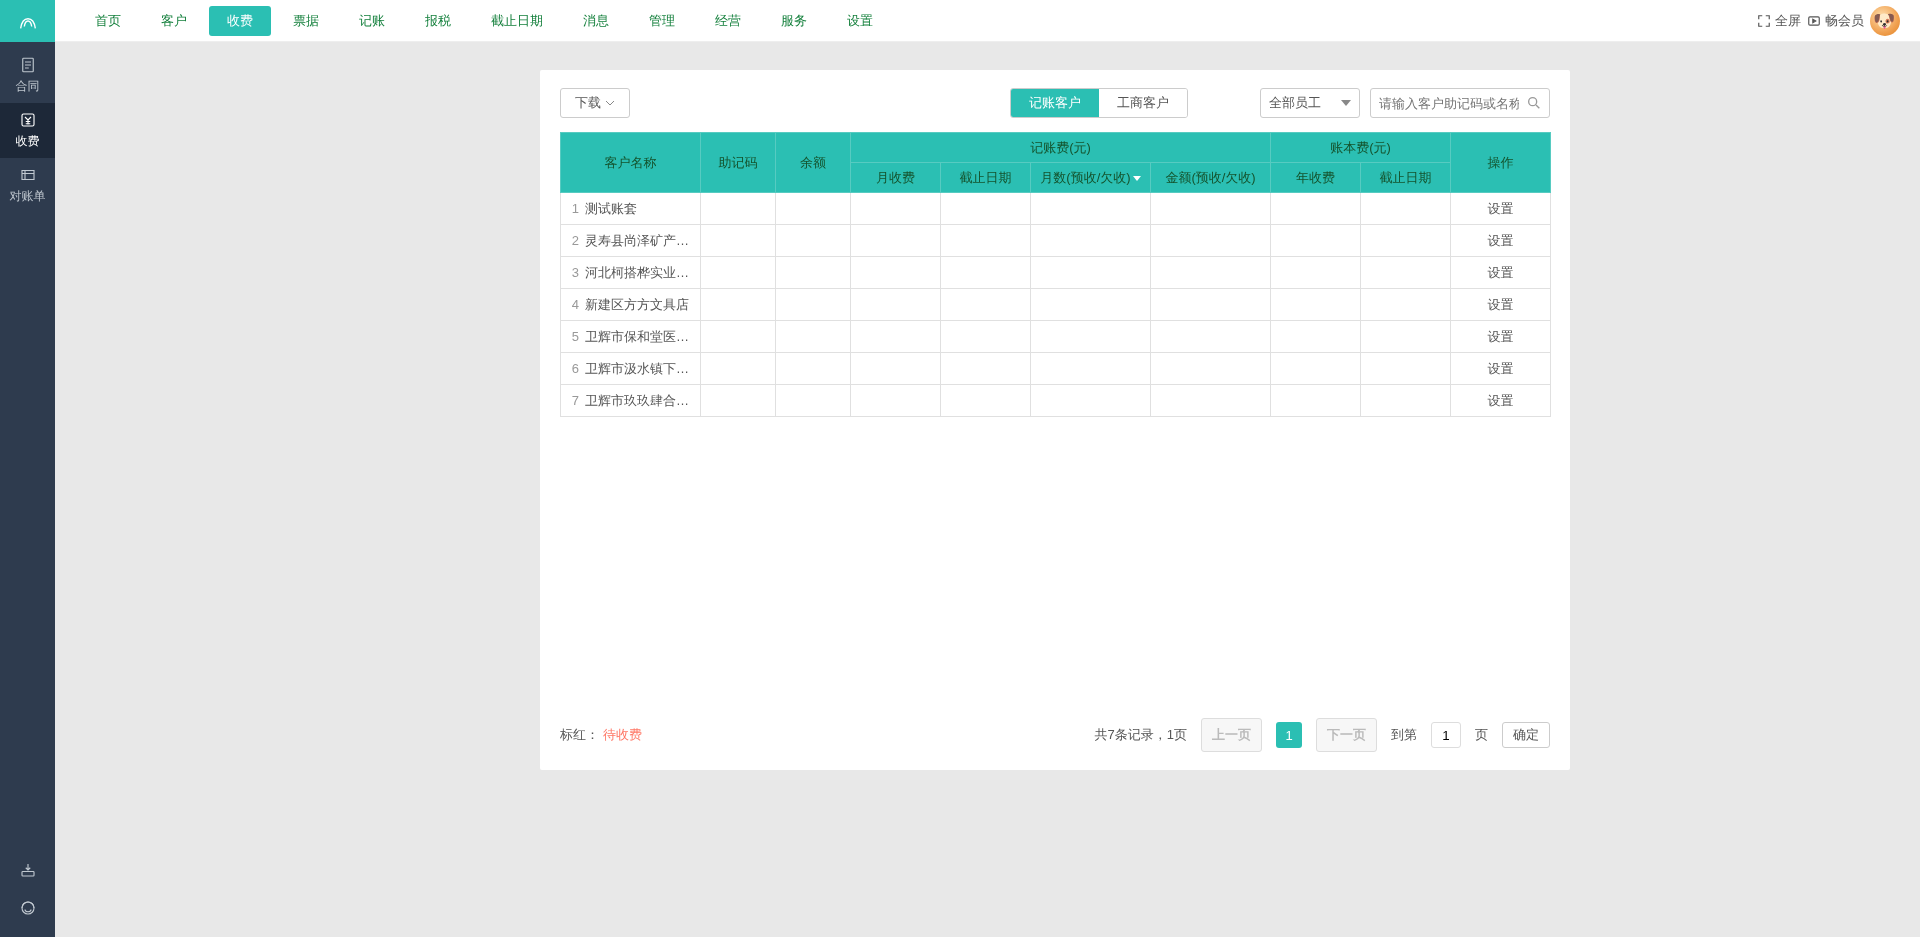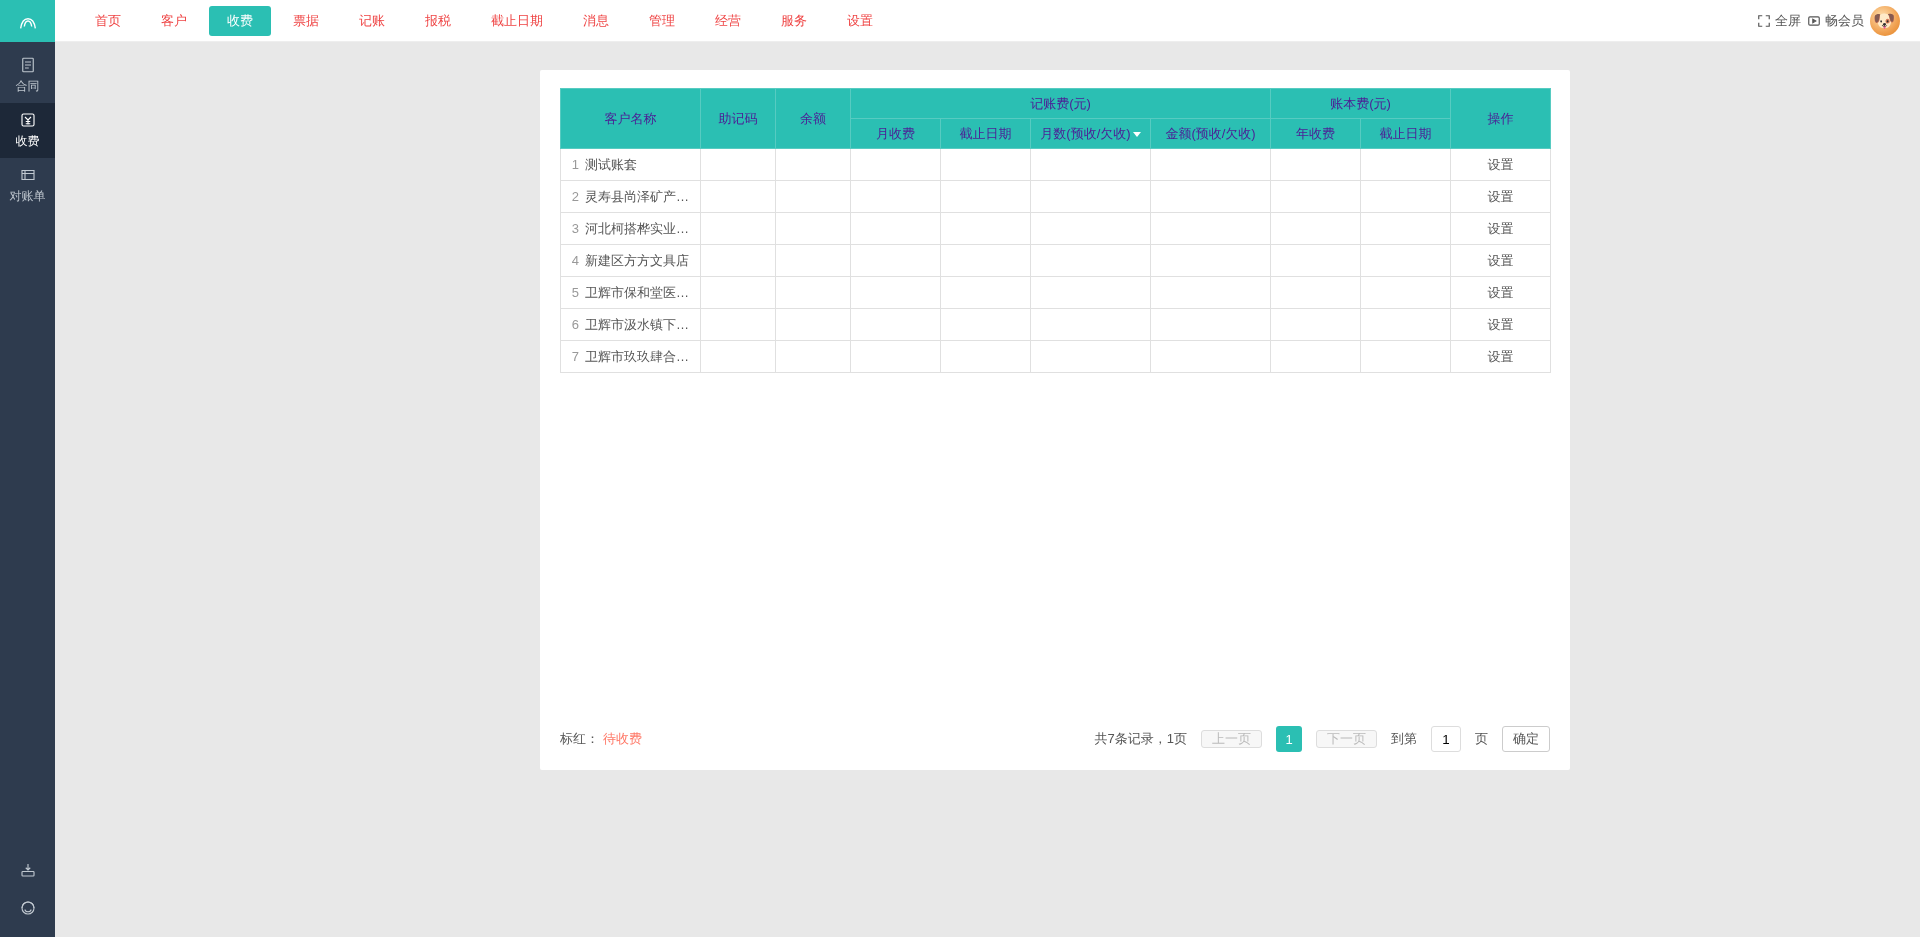--- a/index.html
+++ b/index.html
@@ -3,21 +3,21 @@
 <meta charset="utf-8">
 <style>
 * { margin: 0; padding: 0; box-sizing: border-box; font-family: "Microsoft YaHei", Arial, sans-serif; }
 body { background: #e8e8e8; height: 937px; width: 1920px; overflow: hidden; font-size: 13px; color: #333; }
 
 
 .top-nav { position: fixed; top: 0; left: 0; right: 0; height: 42px; background: #fff; display: flex; align-items: center; z-index: 100; border-bottom: 1px solid #eee; }
 .logo-box { width: 55px; height: 42px; background: #2bbfb3; display: flex; align-items: center; justify-content: center; }
 .logo-box svg { width: 22px; height: 22px; }
 .nav-items { display: flex; align-items: center; height: 100%; margin-left: 20px; }
-.nav-item { padding: 0 18px; height: 30px; line-height: 30px; cursor: pointer; color: #ef4444; border-radius: 3px; margin: 0 2px; }
+.nav-item { padding: 0 18px; height: 30px; line-height: 30px; cursor: pointer; color: #15803d; border-radius: 3px; margin: 0 2px; }
 .nav-item.active { background: #2bbfb3; color: #fff; }
 .nav-right { margin-left: auto; display: flex; align-items: center; padding-right: 20px; gap: 6px; }
 .nav-right-item { display: flex; align-items: center; gap: 4px; color: #555; cursor: pointer; }
 .avatar { width: 30px; height: 30px; border-radius: 50%; background: radial-gradient(circle at 40% 35%, #ffe0b0 0%, #f0a050 60%, #e08020 100%); display:flex; align-items:center; justify-content:center; font-size:18px; }
 .icon-sm { width:14px; height:14px; }
 
 
 .sidebar { position: fixed; top: 42px; left: 0; bottom: 0; width: 55px; background: #2e3b4e; display: flex; flex-direction: column; align-items: center; padding-top: 6px; }
 .side-item { width: 55px; height: 55px; display: flex; flex-direction: column; align-items: center; justify-content: center; color: #c0c8d0; cursor: pointer; font-size: 12px; gap: 4px; }
 .side-item.active { background: #1d2838; color: #fff; }
@@ -37,31 +37,31 @@
 .tab.active { background: #2bbfb3; color: #fff; }
 .select-box { width: 100px; height: 30px; border: 1px solid #ccc; border-radius: 3px; display: flex; align-items: center; padding: 0 8px; justify-content: space-between; color: #555; cursor: pointer; }
 .search-box { position: relative; }
 .search-box input { width: 180px; height: 30px; border: 1px solid #ccc; border-radius: 3px; padding: 0 30px 0 8px; font-size: 13px; outline: none; }
 .search-box svg { position: absolute; right: 8px; top: 7px; width: 16px; height: 16px; color: #999; }
 
 
 .table-wrap { padding: 0 20px; }
 table { width: 100%; border-collapse: collapse; table-layout: fixed; }
 th, td { border: 1px solid #e0e0e0; height: 32px; text-align: center; font-size: 13px; color: #555; padding: 0 6px; overflow:hidden; text-overflow:ellipsis; white-space:nowrap; }
-thead th { background: #2bbfb3; color: #4c1d95; font-weight: normal; border-color: #57cbc1; height: 30px; }
+thead th { background: #2bbfb3; color: #14532d; font-weight: normal; border-color: #57cbc1; height: 30px; }
 tbody td.name-cell { text-align: left; padding-left: 4px; }
 .idx { display:inline-block; width:14px; color:#999; margin-right:6px; text-align:right; }
 .action { color: #555; cursor: pointer; }
 
 
 .footer { margin-top: auto; padding: 10px 20px 0; display: flex; align-items: center; font-size: 13px; color: #555; }
 .legend { color: #f76; }
 .legend .lab { color:#555; margin-right:4px;}
 .pager { margin-left: auto; display: flex; align-items: center; gap: 14px; }
-.pg-btn { height: 18px; padding: 0 10px; border: 1px solid #ddd; background: #f7f7f7; color: #bbb; border-radius: 3px; cursor: not-allowed; display:flex;align-items:center; }
+.pg-btn { height: 18px; padding: 16px 10px; border: 1px solid #ddd; background: #f7f7f7; color: #bbb; border-radius: 3px; cursor: not-allowed; display:flex;align-items:center;font-weight:bold; }
 .pg-num { width: 26px; height: 26px; background: #2bbfb3; color: #fff; display: flex; align-items: center; justify-content: center; border-radius: 3px; }
 .pg-input { width: 30px; height: 26px; border: 1px solid #ddd; border-radius: 3px; text-align: center; }
 .pg-confirm { height: 26px; padding: 4px 10px; border: 1px solid #ccc; background: #fff; border-radius: 3px; cursor: pointer; display:flex;align-items:center; }
 
 .caret-down{ width:0;height:0;border-left:5px solid transparent;border-right:5px solid transparent;border-top:6px solid #888; }
 .sort-caret{ display:inline-block; vertical-align:middle; margin-left:2px; width:0;height:0;border-left:4px solid transparent;border-right:4px solid transparent;border-top:5px solid #fff; }
 </style>
 </head>
 <body>
 
@@ -132,20 +132,43 @@
         <path d="M12 4v8m-3-3l3 3 3-3"></path>
       </svg>
     <svg viewBox="0 0 24 24" fill="none" stroke="currentColor" stroke-width="1.5">
         <circle cx="12" cy="12" r="8"></circle>
         <path d="M4 12a8 8 0 0 1 16 0M8 14c0 2 2 3 4 3s4-1 4-3"></path>
       </svg>
   </div>
 </div>
 
 <div class="main">
+  <div class="toolbar">
+    <button class="btn">
+      <span>下载</span>
+      <svg width="10" height="10" viewBox="0 0 10 10">
+          <path d="M1 3l4 4 4-4" stroke="#888" fill="none"></path>
+        </svg>
+    </button>
+    <div class="tab-group">
+      <div class="tab active">记账客户</div>
+      <div class="tab">工商客户</div>
+    </div>
+    <div class="select-box">
+      <span>全部员工</span>
+      <span class="caret-down"></span>
+    </div>
+    <div class="search-box">
+      <input type="text" placeholder="请输入客户助记码或名称" style="">
+      <svg viewBox="0 0 24 24" fill="none" stroke="currentColor" stroke-width="2">
+          <circle cx="10" cy="10" r="6"></circle>
+          <path d="M15 15l5 5"></path>
+        </svg>
+    </div>
+  </div>
 
   <div class="table-wrap">
     <table>
       <colgroup>
         <col style="width:140px">
           <col style="width:75px">
           <col style="width:75px">
         <col style="width:90px">
           <col style="width:90px">
           <col style="width:120px">

